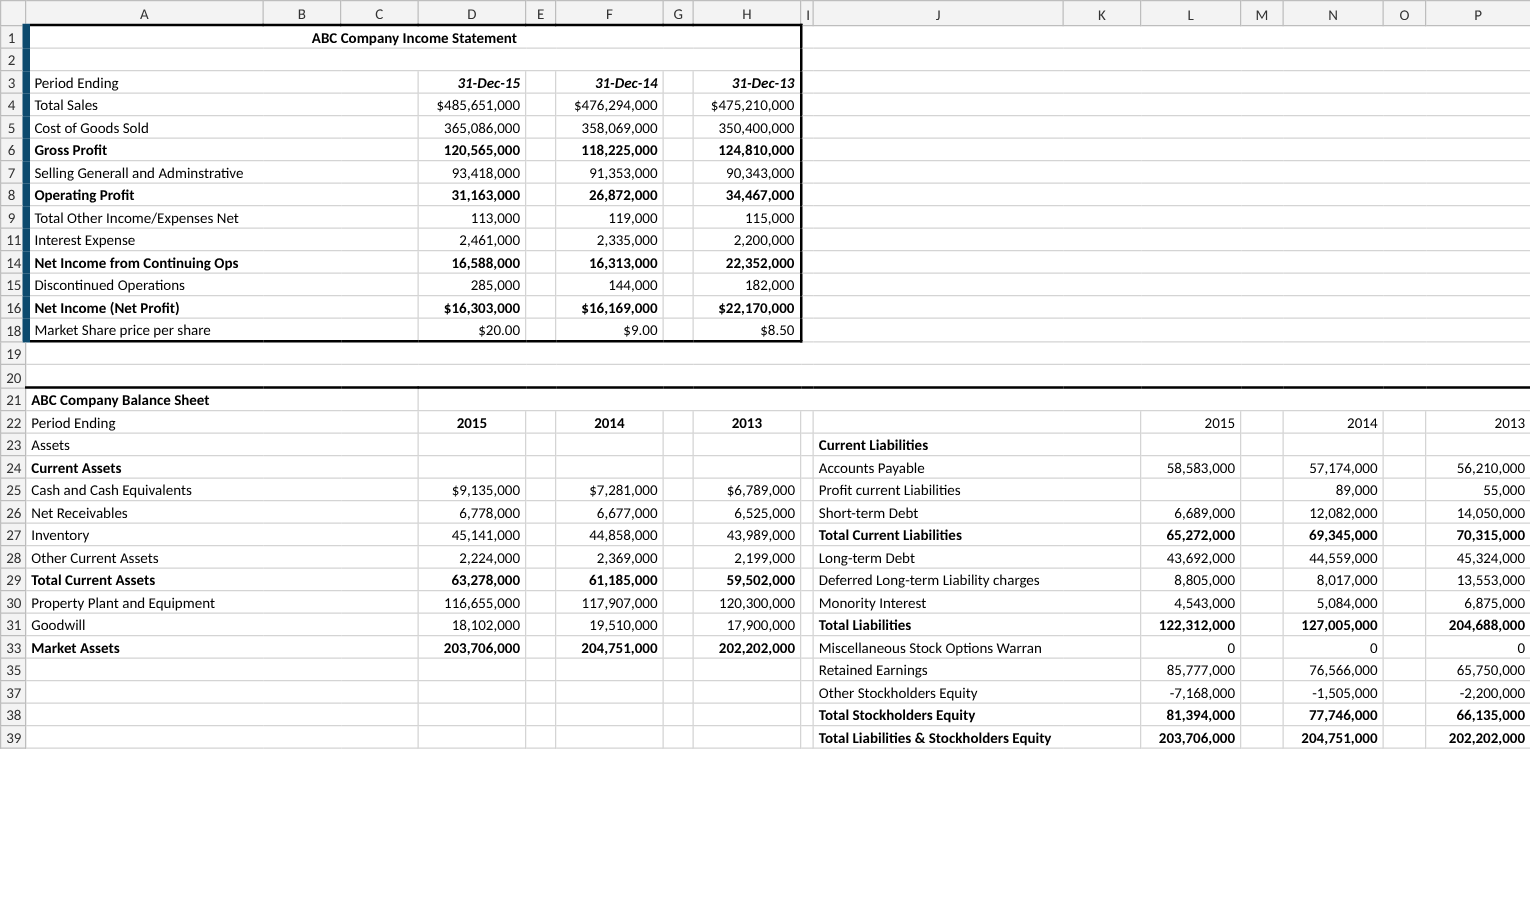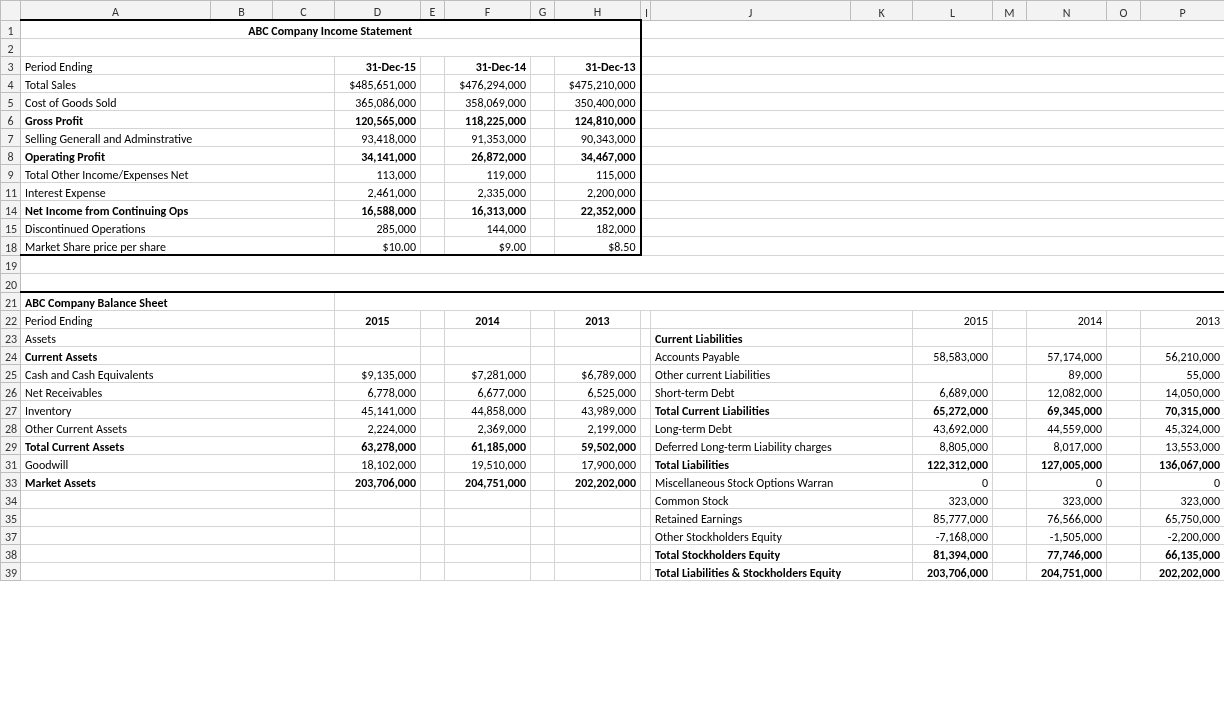--- a/index.html
+++ b/index.html
@@ -2,26 +2,26 @@
 <html><head>
 <meta charset="utf-8">
 <style>
   html,body{margin:0;padding:0;font-family:Calibri,Arial,sans-serif;font-size:12px;color:#000;background:#fff}
   .sheet{position:relative;width:1224px;height:720px;overflow:hidden}
   table{border-collapse:collapse;table-layout:fixed;width:1224px}
   td{border:1px solid #d4d4d4;height:17px;padding:0 4px;white-space:nowrap;overflow:visible;vertical-align:bottom}
   .ch{background:#f3f3f3;text-align:center;border:1px solid #bdbdbd;color:#333;font-weight:normal;height:18px}
   .rn{background:#f3f3f3;text-align:center;border:1px solid #bdbdbd;color:#333;width:20px}
   .b{font-weight:bold}
-  .bi{font-weight:bold;}
+  .bi{font-weight:bold;font-style:italic}
   .r{text-align:right}
   .c{text-align:center}
   .bt{border-top:2px solid #000}
   .bb{border-bottom:2px solid #000}
-  .bl{border-left:1px solid #0c4a6e}
+  .bl{border-left:6px solid #0c4a6e}
   .br{border-right:2px solid #000}
 </style>
 </head>
 <body>
 <div class="sheet">
 
 <table>
 <colgroup>
 <col style="width:20px">
         <col style="width:190px">
@@ -117,21 +117,21 @@
           <td class="r">93,418,000</td>
           <td></td>
           <td class="r">91,353,000</td>
           <td></td>
           <td class="r br">90,343,000</td>
           <td colspan="8"></td>
         </tr>
         <tr>
           <td class="rn">8</td>
           <td colspan="3" class="b bl">Operating Profit</td>
-          <td class="b r">34,141,000</td>
+          <td class="b r">31,163,000</td>
           <td></td>
           <td class="b r">26,872,000</td>
           <td></td>
           <td class="b r br">34,467,000</td>
           <td colspan="8"></td>
         </tr>
         <tr>
           <td class="rn">9</td>
           <td colspan="3" class="bl">Total Other Income/Expenses Net</td>
           <td class="r">113,000</td>
@@ -165,23 +165,33 @@
           <td class="rn">15</td>
           <td colspan="3" class="bl">Discontinued Operations</td>
           <td class="r">285,000</td>
           <td></td>
           <td class="r">144,000</td>
           <td></td>
           <td class="r br">182,000</td>
           <td colspan="8"></td>
         </tr>
         <tr>
+          <td class="rn">16</td>
+          <td colspan="3" class="b bl">Net Income (Net Profit)</td>
+          <td class="b r">$16,303,000</td>
+          <td></td>
+          <td class="b r">$16,169,000</td>
+          <td></td>
+          <td class="b r br">$22,170,000</td>
+          <td colspan="8"></td>
+        </tr>
+        <tr>
           <td class="rn">18</td>
           <td colspan="3" class="bl bb">Market Share price per share</td>
-          <td class="r bb">$10.00</td>
+          <td class="r bb">$20.00</td>
           <td class="bb"></td>
           <td class="r bb">$9.00</td>
           <td class="bb"></td>
           <td class="r br bb">$8.50</td>
           <td colspan="8"></td>
         </tr>
         <tr>
           <td class="rn">19</td>
           <td colspan="16"></td>
         </tr>
@@ -244,21 +254,21 @@
         </tr>
         <tr>
           <td class="rn">25</td>
           <td colspan="3">Cash and Cash Equivalents</td>
           <td class="r">$9,135,000</td>
           <td></td>
           <td class="r">$7,281,000</td>
           <td></td>
           <td class="r">$6,789,000</td>
           <td></td>
-          <td colspan="2">Other current Liabilities</td>
+          <td colspan="2">Profit current Liabilities</td>
           <td class="r"></td>
           <td></td>
           <td class="r">89,000</td>
           <td></td>
           <td class="r">55,000</td>
         </tr>
         <tr>
           <td class="rn">26</td>
           <td colspan="3">Net Receivables</td>
           <td class="r">6,778,000</td>
@@ -316,66 +326,66 @@
           <td class="b r">59,502,000</td>
           <td></td>
           <td colspan="2">Deferred Long-term Liability charges</td>
           <td class="r">8,805,000</td>
           <td></td>
           <td class="r">8,017,000</td>
           <td></td>
           <td class="r">13,553,000</td>
         </tr>
         <tr>
+          <td class="rn">30</td>
+          <td colspan="3">Property Plant and Equipment</td>
+          <td class="r">116,655,000</td>
+          <td></td>
+          <td class="r">117,907,000</td>
+          <td></td>
+          <td class="r">120,300,000</td>
+          <td></td>
+          <td colspan="2">Monority Interest</td>
+          <td class="r">4,543,000</td>
+          <td></td>
+          <td class="r">5,084,000</td>
+          <td></td>
+          <td class="r">6,875,000</td>
+        </tr>
+        <tr>
           <td class="rn">31</td>
           <td colspan="3">Goodwill</td>
           <td class="r">18,102,000</td>
           <td></td>
           <td class="r">19,510,000</td>
           <td></td>
           <td class="r">17,900,000</td>
           <td></td>
           <td colspan="2" class="b ">Total Liabilities</td>
           <td class="b r">122,312,000</td>
           <td></td>
           <td class="b r">127,005,000</td>
           <td></td>
-          <td class="b r">136,067,000</td>
+          <td class="b r">204,688,000</td>
         </tr>
         <tr>
           <td class="rn">33</td>
           <td colspan="3" class="b ">Market Assets</td>
           <td class="b r">203,706,000</td>
           <td></td>
           <td class="b r">204,751,000</td>
           <td></td>
           <td class="b r">202,202,000</td>
           <td></td>
           <td colspan="2">Miscellaneous Stock Options Warran</td>
           <td class="r">0</td>
           <td></td>
           <td class="r">0</td>
           <td></td>
           <td class="r">0</td>
-        </tr>
-        <tr>
-          <td class="rn">34</td>
-          <td colspan="3"></td>
-          <td class="r"></td>
-          <td></td>
-          <td class="r"></td>
-          <td></td>
-          <td class="r"></td>
-          <td></td>
-          <td colspan="2">Common Stock</td>
-          <td class="r">323,000</td>
-          <td></td>
-          <td class="r">323,000</td>
-          <td></td>
-          <td class="r">323,000</td>
         </tr>
         <tr>
           <td class="rn">35</td>
           <td colspan="3"></td>
           <td class="r"></td>
           <td></td>
           <td class="r"></td>
           <td></td>
           <td class="r"></td>
           <td></td>

